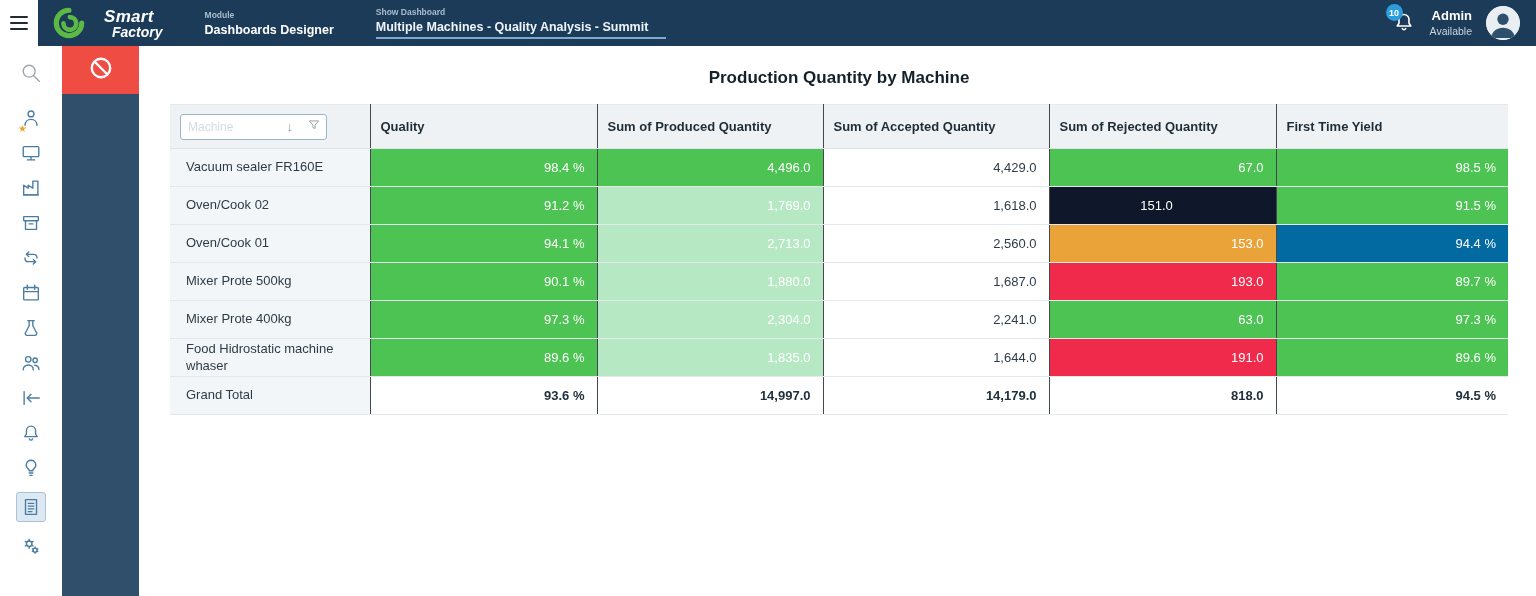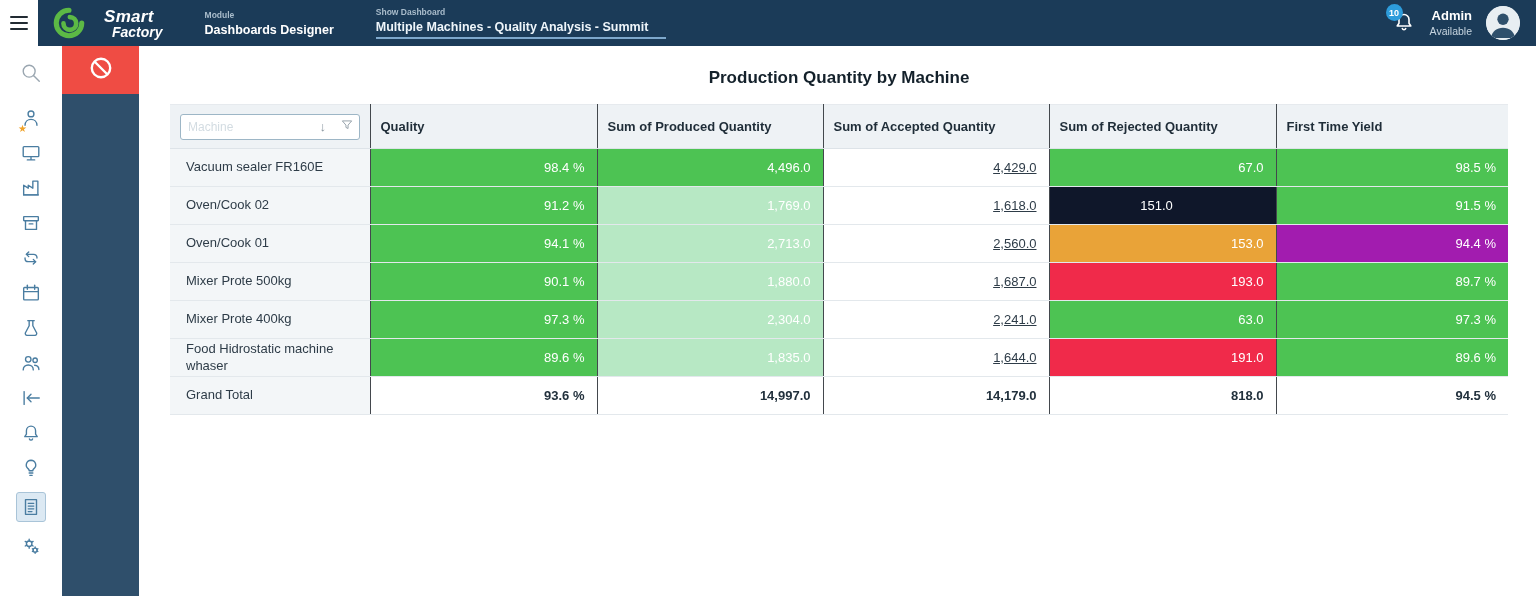--- a/index.html
+++ b/index.html
@@ -58,26 +58,26 @@
   col.c-machine{width:200px} col.c-q{width:227px} col.c-p{width:226px}
   col.c-a{width:226px} col.c-r{width:227px} col.c-f{width:232px}
   th { background:#eef2f5; height:44px; text-align:left; font-weight:bold; color:#1f2d38;
        padding-left:10px; border-bottom:1px solid #dde3e8; border-top:1px solid #e6eaee; }
   th, td { border-right:1px solid #43484d; }
   th:last-child, td:last-child { border-right:none; }
   td { height:38px; border-bottom:1px solid #e3e8ec; }
   td.machine { background:#f3f6f8; color:#2e3c48; padding:2px 8px 2px 16px; line-height:1.25; }
   td.num { text-align:right; padding-right:12px; }
   td.colored { color:#ffffff; }
-  td.plain { color:#2e3c48; background:#fff;text-decoration:underline; }
+  td.plain { color:#2e3c48; background:#fff; }
   tr.total td.num { font-weight:bold; color:#22313d; background:#fff; }
   tr.total td.machine { background:#f3f6f8; }
 
   
-  .filter-box { display:flex; align-items:center; width:180px; height:26px; background:#fff;
+  .filter-box { display:flex; align-items:center; width:147px; height:26px; background:#fff;
                 border:1px solid #9db6c6; border-radius:3px; padding:0 5px 0 7px;gap:10px; }
   .filter-box input { border:none; outline:none; flex:1; min-width:0; font-size:12px;
                       color:#5a6b78; background:transparent; font-family:"Liberation Sans",sans-serif; }
   .filter-box input::placeholder { color:#d3dce2; }
   .sort-arrow { color:#8a97a1; font-size:13px; font-weight:normal; margin-right:4px; cursor:pointer; }
   .funnel svg { width:14px; height:14px; stroke:#8a97a1; fill:none; stroke-width:1.5; cursor:pointer; }
 </style>
 </head>
 <body>
 
@@ -296,21 +296,21 @@
           <td class="num plain">1,618.0</td>
           <td class="num colored" style="background: #0f172a; text-align: center;">151.0</td>
           <td class="num colored" style="background: rgb(77, 195, 83);">91.5 %</td>
         </tr>
         <tr>
           <td class="machine">Oven/Cook 01</td>
           <td class="num colored" style="background: rgb(77, 195, 83);">94.1 %</td>
           <td class="num colored" style="background: rgb(183, 232, 196);">2,713.0</td>
           <td class="num plain">2,560.0</td>
           <td class="num colored" style="background: rgb(233, 163, 56);">153.0</td>
-          <td class="num colored" style="background: #a21caf; text-align: right;">94.4 %</td>
+          <td class="num colored" style="background: #0369a1; text-align: right;">94.4 %</td>
         </tr>
         <tr>
           <td class="machine">Mixer Prote 500kg</td>
           <td class="num colored" style="background: rgb(77, 195, 83);">90.1 %</td>
           <td class="num colored" style="background: rgb(183, 232, 196);">1,880.0</td>
           <td class="num plain">1,687.0</td>
           <td class="num colored" style="background: rgb(240, 42, 74);">193.0</td>
           <td class="num colored" style="background: rgb(77, 195, 83);">89.7 %</td>
         </tr>
         <tr>

